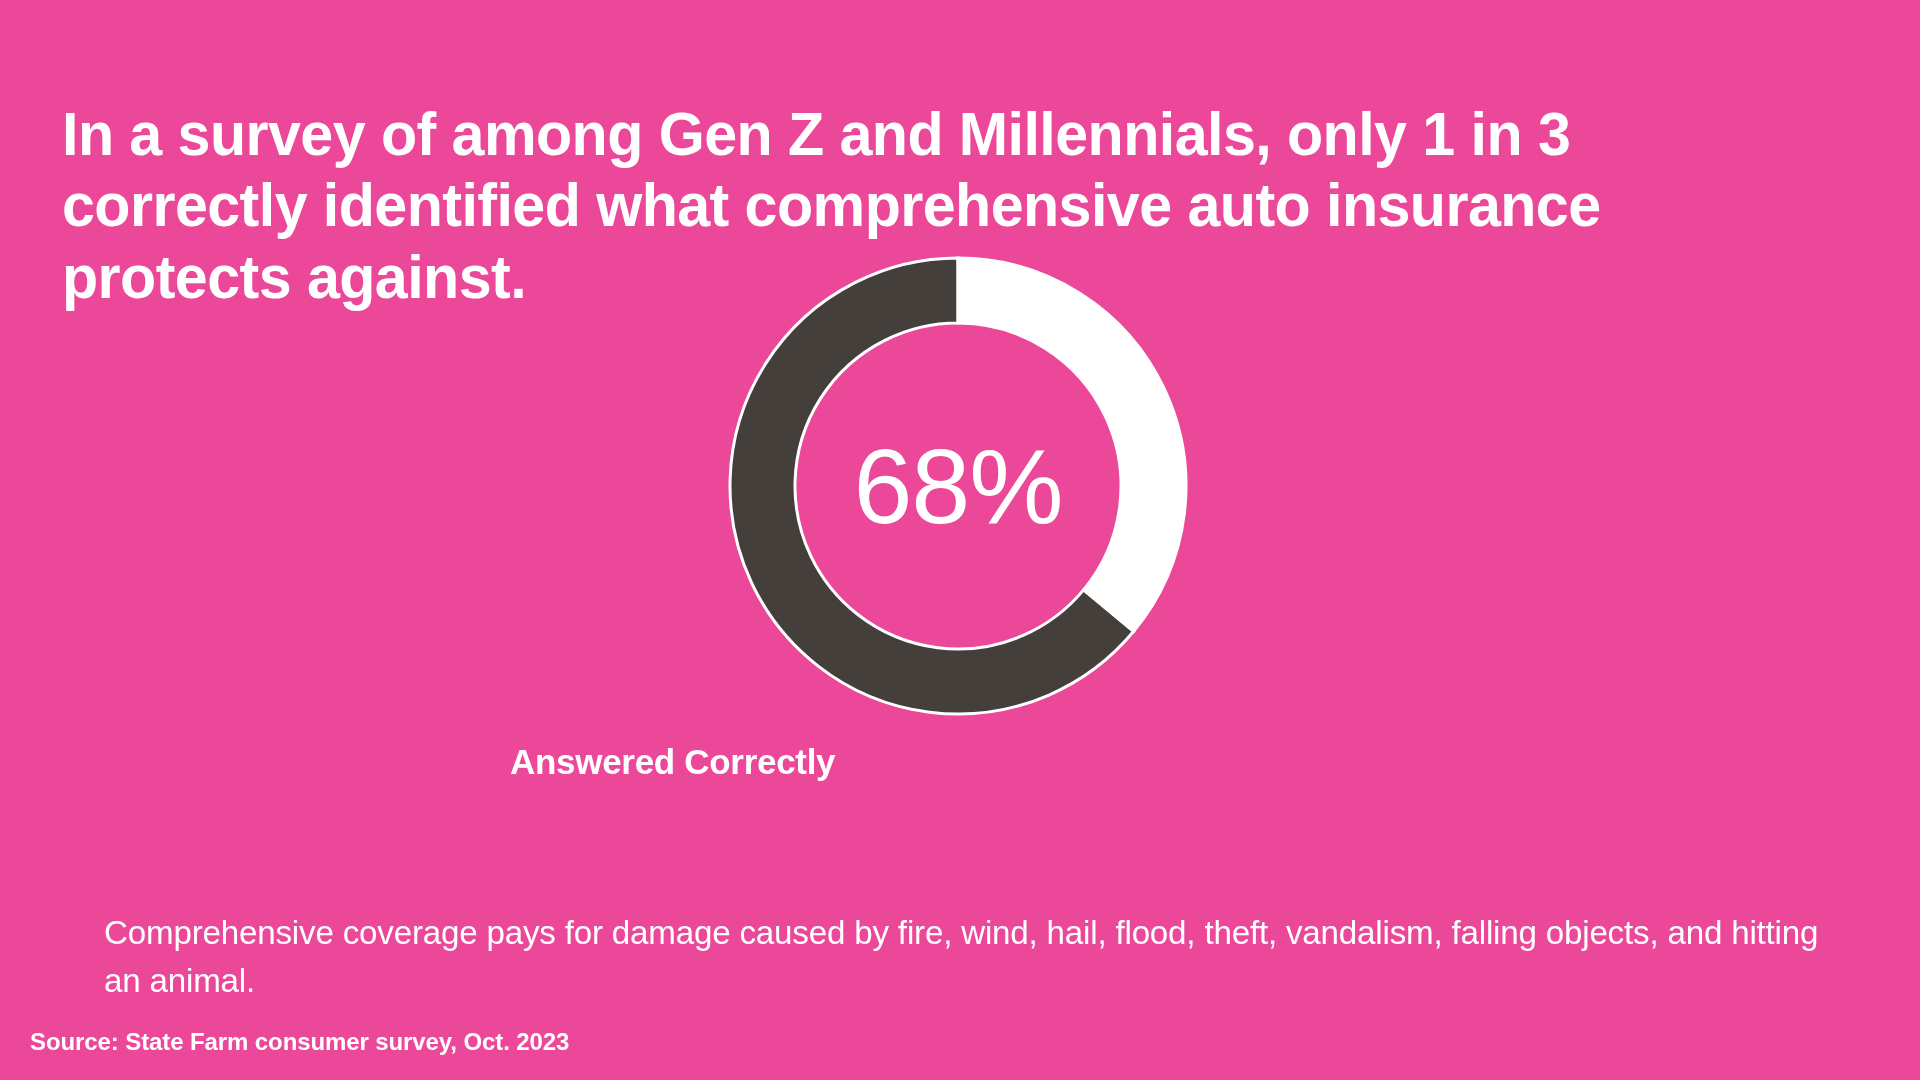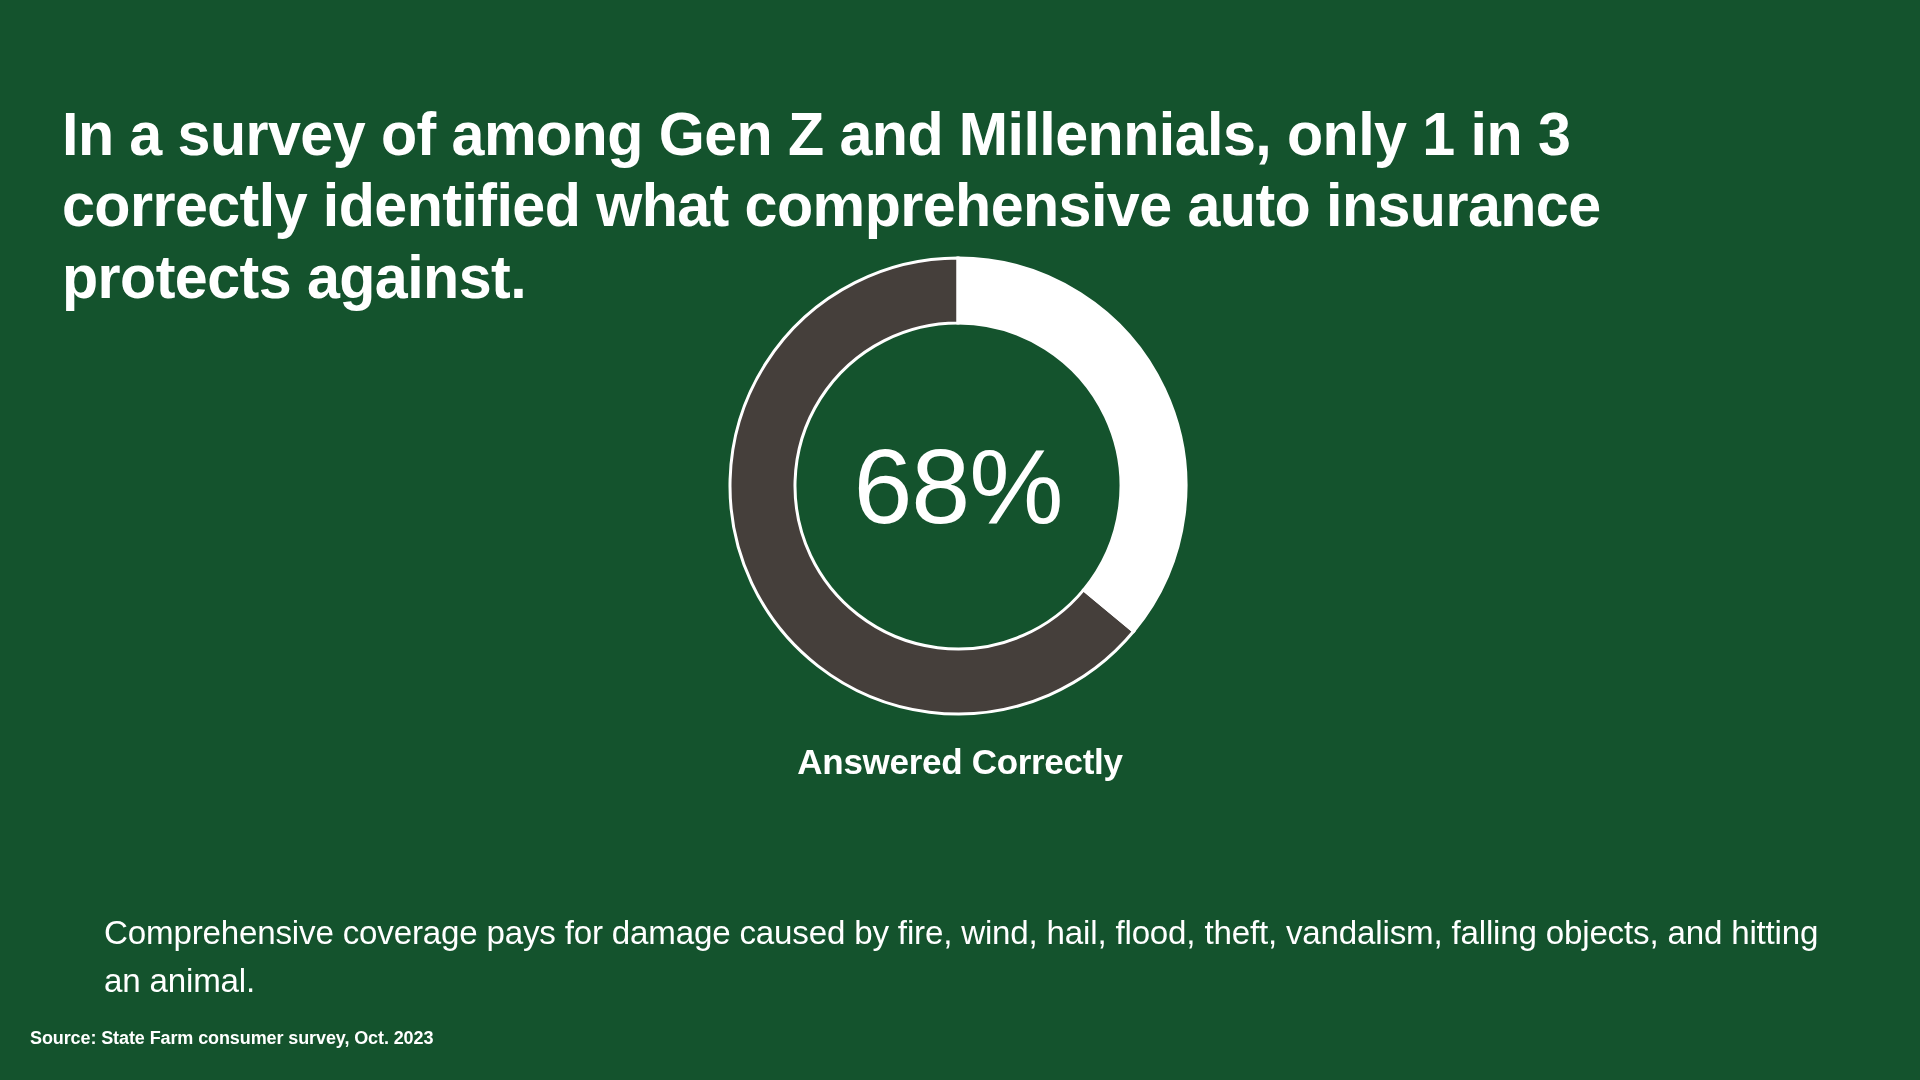--- a/index.html
+++ b/index.html
@@ -76,21 +76,21 @@
     letter-spacing: -1px;
     line-height: 1;
     pointer-events: none;
   }
   .donut-caption {
     position: absolute;
     left: 50%;
     top: 496px;
     width: 900px;
     margin-left: -450px;
-    text-align: center;
+    text-align: left;
     color: #FFFFFF;
     font-family: "Liberation Sans", sans-serif;
     font-weight: 700;
     font-size: 35px;
     letter-spacing: -0.3px;
   }
 
   
   .body-copy {
     position: absolute;
@@ -108,28 +108,28 @@
   }
 
   
   .source-note {
     position: absolute;
     left: 30px;
     top: 1028px;
     color: #FFFFFF;
     font-family: "Liberation Sans", sans-serif;
     font-weight: 700;
-    font-size: 18px;
+    font-size: 24px;
     letter-spacing: -0.1px;
   }
 </style>
 </head>
 <body style="background: rgb(237, 16, 33);">
 
-<div class="canvas" style="background: #14532d;">
+<div class="canvas" style="background: #ec4899;">
 
   <h1 class="headline">In a survey of among Gen Z and Millennials, only 1 in 3 correctly identified what comprehensive auto insurance protects against.</h1>
 
   <div class="chart-block">
 
     <div class="donut-wrap">
       <svg class="donut-svg" viewBox="0 0 480 480">
 
         <path id="slice-remainder" fill="#453F3B" stroke="#FFFFFF" stroke-width="3" d="M 415.68 385.33 A 228 228 0 1 1 240.00 12.00 L 240.00 77.00 A 163 163 0 1 0 365.59 343.90 Z"></path>
 

